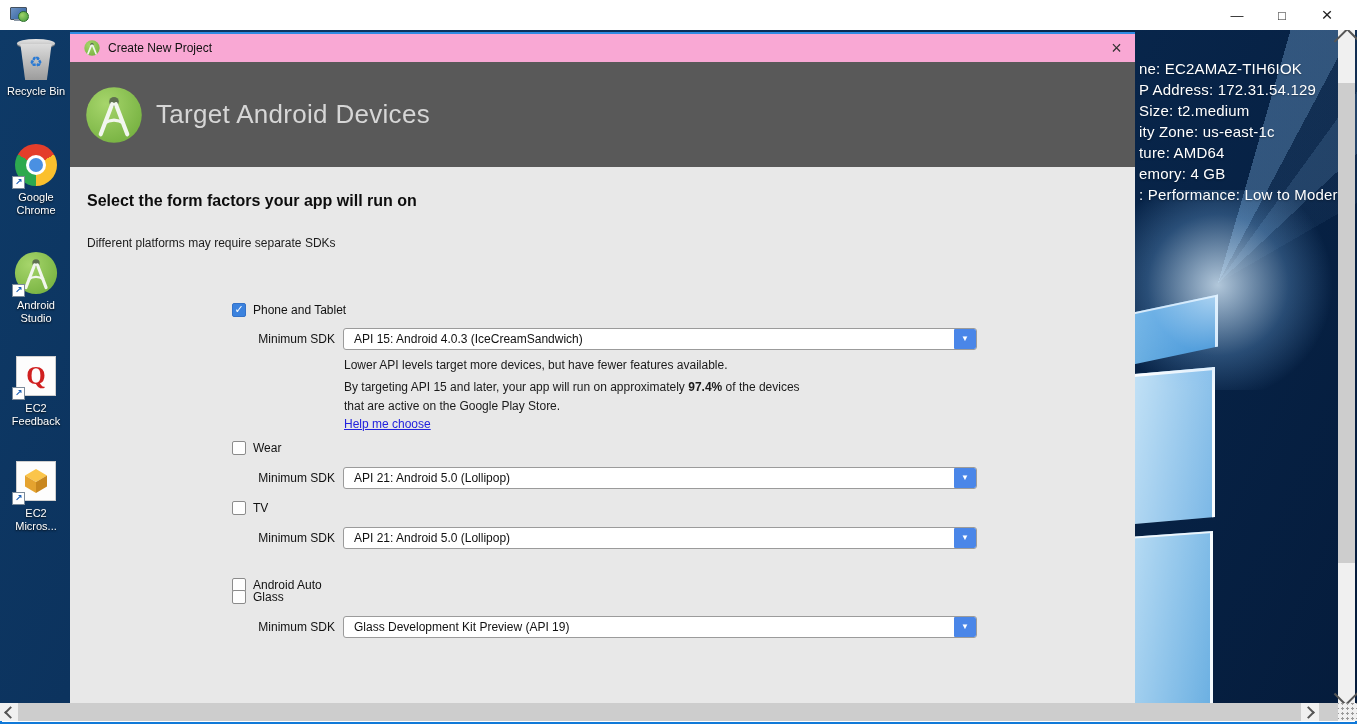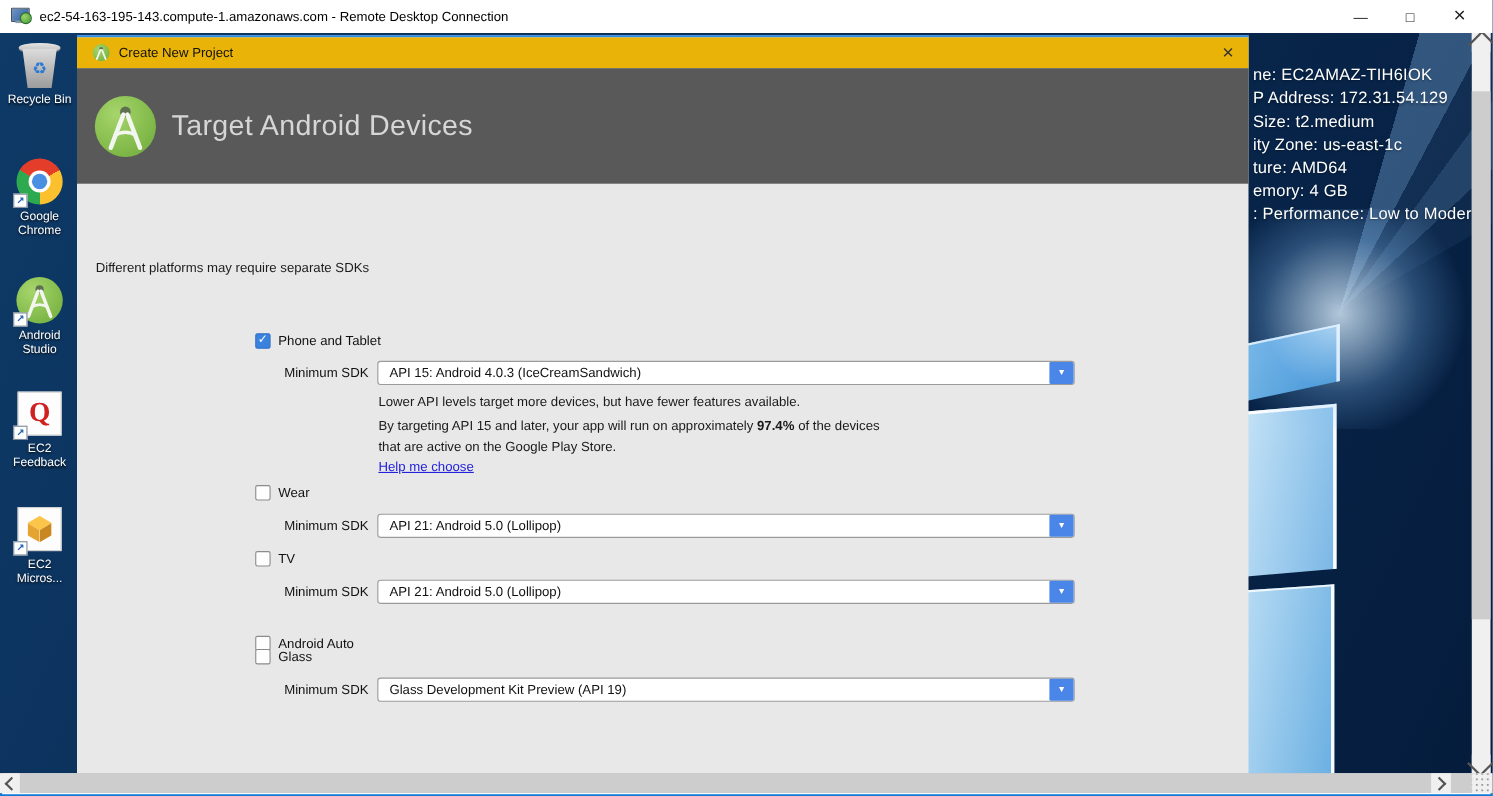--- a/index.html
+++ b/index.html
@@ -49,21 +49,21 @@
   .tile{width:40px;height:40px;background:#fdfdfd;border:1px solid #cfcfcf;box-sizing:border-box;display:flex;align-items:center;justify-content:center;}
   .q-glyph{font-family:"Liberation Serif","DejaVu Serif",serif;font-size:25px;color:#d02020;font-weight:bold;}
   .cube{position:relative;width:22px;height:24px;}
   .cube i{position:absolute;inset:0;}
   .cube .t{background:#fbc54a;clip-path:polygon(50% 0,100% 27%,50% 54%,0 27%);}
   .cube .l{background:#e5a32f;clip-path:polygon(0 27%,50% 54%,50% 100%,0 73%);}
   .cube .r{background:#c8871f;clip-path:polygon(100% 27%,50% 54%,50% 100%,100% 73%);}
 
   
   .dlg{position:absolute;left:70px;top:32px;width:1065px;height:671px;background:#e8e8e8;border-top:2px solid #2f8be4;box-sizing:border-box;z-index:5;}
-  .dlg-titlebar{position:absolute;top:0;left:0;right:0;height:28px;background:#eab308;}
+  .dlg-titlebar{position:absolute;top:0;left:0;right:0;height:28px;background:#f9a8d4;}
   .dlg-title-icon{position:absolute;left:14px;top:6px;width:16px;height:16px;}
   .dlg-title-text{position:absolute;left:38px;top:0;height:28px;line-height:28px;font-size:12px;color:#111;}
   .dlg-close{position:absolute;left:1028px;top:0;width:37px;height:28px;display:flex;align-items:center;justify-content:center;font-size:18px;color:#333;font-weight:300;}
   .dlg-header{position:absolute;top:28px;left:0;right:0;height:105px;background:#595959;display:flex;align-items:center;padding-left:15px;gap:13px;box-sizing:border-box;}
   .dlg-header-title{font-size:26px;font-weight:400;color:#d6d6d6;letter-spacing:.3px;}
   .heading{position:absolute;left:17px;top:158px;font-size:16px;font-weight:bold;color:#0d0d0d;}
   .subheading{position:absolute;left:17px;top:202px;font-size:12px;color:#1c1c1c;}
 
   .check-row{position:absolute;display:flex;align-items:center;gap:7px;height:15px;}
   .checkbox{width:14px;height:14px;background:#fefefe;border:1px solid #8b8b8b;border-radius:2px;box-sizing:border-box;display:flex;align-items:center;justify-content:center;}
@@ -103,21 +103,20 @@
 <body>
 
 <div id="screen">
 
   <div class="titlebar">
     <span class="rdp-icon">
       <span class="rdp-mon"></span>
       <span class="rdp-base"></span>
       <span class="rdp-badge"></span>
     </span>
-    <span class="win-title">ec2-54-163-195-143.compute-1.amazonaws.com - Remote Desktop Connection</span>
     <span class="win-btn min">—</span>
     <span class="win-btn max">□</span>
     <span class="win-btn close">×</span>
   </div>
 
   <div class="desktop">
     <div class="wp-beams"></div>
     <div class="pane pane1"></div>
     <div class="pane pane2"></div>
     <div class="pane pane3"></div>
@@ -241,20 +240,21 @@
           </defs>
         <circle cx="24" cy="24" r="23" fill="url(#asg3)"></circle>
         <circle cx="24" cy="13" r="4" fill="#5f7050"></circle>
         <path d="M22.5 15 L13 40" stroke="#f2f6ee" stroke-width="3.4" stroke-linecap="round" fill="none"></path>
         <path d="M25.5 15 L35 40" stroke="#f2f6ee" stroke-width="3.4" stroke-linecap="round" fill="none"></path>
         <path d="M15.5 31 Q24 25.5 32.5 31" stroke="#f2f6ee" stroke-width="2.6" fill="none"></path>
       </svg>
       <span class="dlg-header-title">Target Android Devices</span>
     </div>
 
+    <div class="heading">Select the form factors your app will run on</div>
     <div class="subheading">Different platforms may require separate SDKs</div>
 
     <div class="check-row" style="left:162px;top:268px;">
       <span class="checkbox checked">
         <span class="mark">✓</span>
       </span>
       <span class="check-label">Phone and Tablet</span>
     </div>
     <div class="sdk-label" style="top:294px;">Minimum SDK</div>
     <div class="combo" style="top:294px;">

